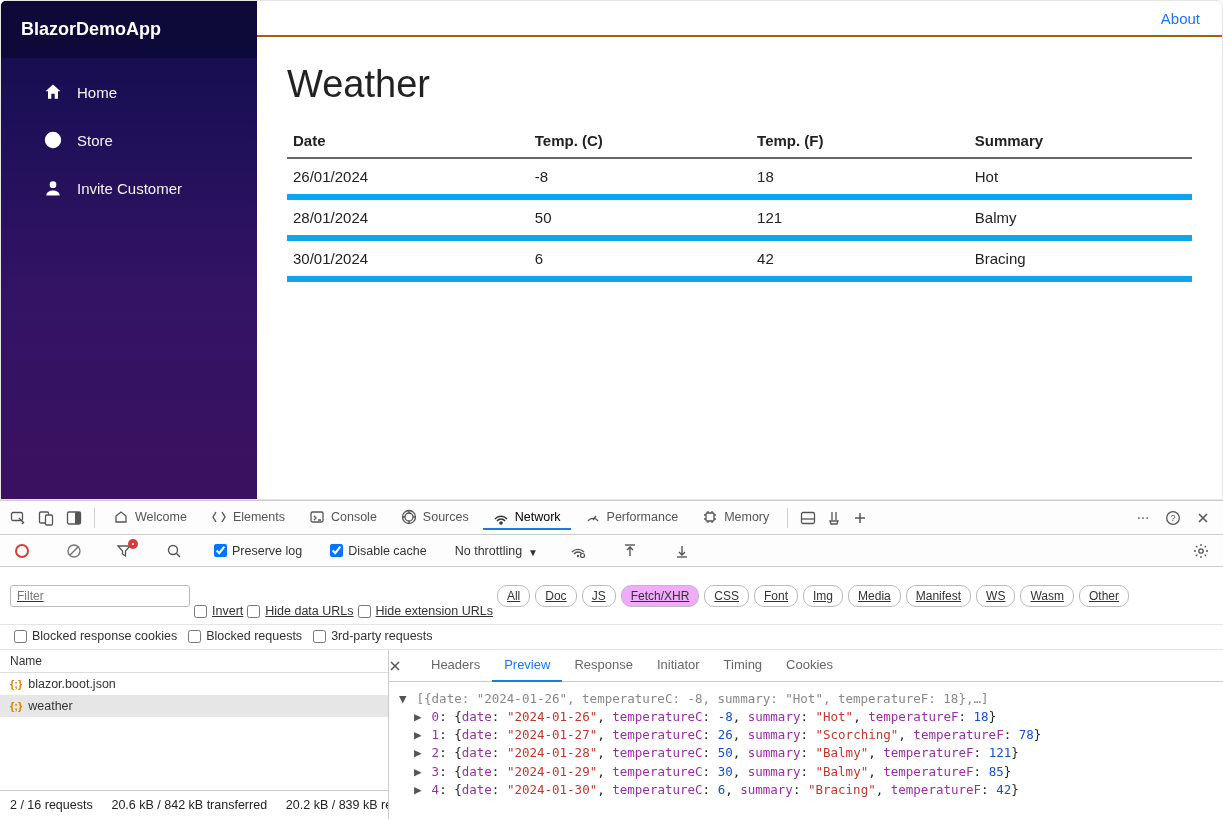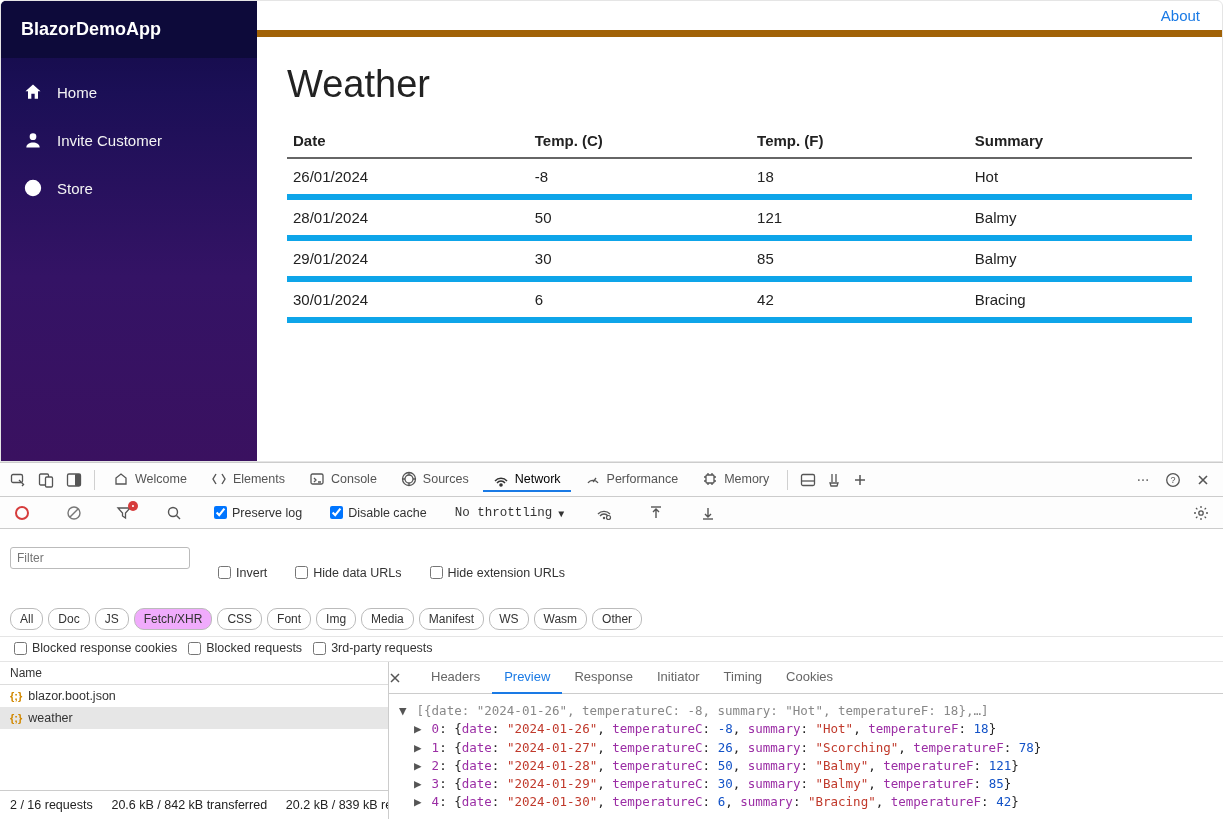--- a/index.html
+++ b/index.html
@@ -3,25 +3,25 @@
 <meta charset="utf-8">
 <style>
   * { box-sizing: border-box; }
   html, body { margin:0; padding:0; font-family: "Segoe UI", Arial, sans-serif; font-size:14px; color:#222; height:100%; }
   body { display:flex; flex-direction:column; width:1223px; height:819px; overflow:hidden; background:#fff; }
 
   
   .app { display:flex; height:500px; border:1px solid #e5e5e5; border-radius:6px 6px 0 0; overflow:hidden; margin:0; }
   .sidebar { width:256px; background:linear-gradient(180deg,#120a45 0%,#1b0f56 20%,#341365 60%,#3a1160 100%); color:#fff; display:flex; flex-direction:column; }
   .brand { padding:18px 20px; background:#0d0a3a; font-weight:700; font-size:18px; }
-  .nav { padding-top:10px; }
+  .nav { padding-top:10px;padding-left:20px; }
   .nav-item { display:flex; align-items:center; gap:14px; padding:14px 22px; cursor:pointer; font-size:15px; color:#f4f4f4; }
   .nav-item svg, .nav-item .icn { width:20px; height:20px; flex-shrink:0; fill:#fff; }
   .content { flex:1; display:flex; flex-direction:column; }
-  .topbar { height:36px; display:flex; justify-content:flex-end; align-items:center; padding:0 22px; border-bottom:7px solid #a16207; }
+  .topbar { height:36px; display:flex; justify-content:flex-end; align-items:center; padding:0 22px; border-bottom:2px solid #a16207; }
   .topbar a { color:#1a7ae5; text-decoration:none; font-size:15px; }
   .page { padding:20px 30px; }
   .page h1 { font-size:38px; font-weight:400; margin:6px 0 18px 0; }
   table.weather { width:100%; border-collapse:collapse; }
   table.weather th { text-align:left; font-weight:700; font-size:15px; padding:8px 6px; border-bottom:2px solid #666; }
   table.weather td { padding:9px 6px; border-bottom:6px solid #0ea5e9; font-size:15px; }
 
   
   .devtools { flex:1; display:flex; flex-direction:column; border-top:1px solid #ccc; font-size:12.5px; font-family:"Segoe UI",Arial,sans-serif; color:#333; }
   .dt-tabbar { height:34px; display:flex; align-items:center; border-bottom:1px solid #ccc; padding:0 6px; gap:2px; background:#fdfdfd; position:relative; }
@@ -34,26 +34,26 @@
 
   .dt-toolbar { height:32px; display:flex; align-items:center; gap:28px; padding:0 10px; border-bottom:1px solid #ccc; background:#fdfdfd; }
   .dt-toolbar .rec { width:14px; height:14px; border:2px solid #d63c3c; border-radius:50%; }
   .dt-toolbar .ban { width:16px; height:16px; }
   .dt-toolbar .filti { width:20px; height:20px; display:flex; align-items:center; justify-content:center; position:relative; }
   .dt-toolbar .filti .badge { position:absolute; top:-2px; right:-4px; width:10px; height:10px; background:#d63c3c; border-radius:50%; font-size:7px; color:#fff; line-height:10px; text-align:center; }
   .dt-toolbar label { display:flex; align-items:center; gap:5px; cursor:pointer; }
   .arrow-up, .arrow-down { width:16px; height:16px; }
   .chev { font-size:10px; }
 
-  .dt-filterbar { display:flex; align-items:center; gap:28px; padding:6px 10px; border-bottom:1px solid #e5e5e5; flex-wrap:wrap; }
+  .dt-filterbar { display:flex; align-items:center; gap:4px; padding:6px 10px; border-bottom:1px solid #e5e5e5; flex-wrap:wrap;text-decoration:underline; }
   .dt-filterbar input[type=text] { width:180px; padding:3px 6px; border:1px solid #bbb; border-radius:3px; font-size:12px; }
   .pill-group { display:flex; gap:5px; flex-wrap:wrap; }
   .pill { padding:3px 9px; border:1px solid #bbb; border-radius:10px; font-size:12px; cursor:pointer; background:#fff; }
   .pill.active { background:#f0abfc; }
-  .dt-filterbar label { display:flex; align-items:flex-start; gap:5px;margin-top:31px; }
+  .dt-filterbar label { display:flex; align-items:flex-end; gap:5px;margin-top:31px; }
 
   .dt-filterbar2 { display:flex; align-items:center; gap:11px; padding:4px 10px 6px 14px; border-bottom:1px solid #e5e5e5; }
   .dt-filterbar2 label { display:flex; align-items:center; gap:5px; }
 
   .dt-body { flex:1; display:flex; min-height:0; }
   .req-list { width:389px; border-right:1px solid #ccc; display:flex; flex-direction:column; }
   .req-head { padding:4px 10px; border-bottom:1px solid #ddd; color:#333; font-size:12px; }
   .req-row { padding:4px 10px; display:flex; align-items:center; gap:6px; cursor:pointer; font-size:12.5px; }
   .req-row.sel { background:#e6e6e6; }
   .req-row .js { color:#d18800; font-weight:600; font-size:11px; }
@@ -86,35 +86,35 @@
         <div class="nav-item">
           <span class="icn">
             <svg viewBox="0 0 24 24" width="20" height="20" fill="#fff">
               <path d="M12 3l9 8h-3v9h-4v-6H10v6H6v-9H3z"></path>
             </svg>
           </span>
           <span>Home</span>
         </div>
         <div class="nav-item">
           <span class="icn">
+            <svg viewBox="0 0 24 24" width="20" height="20" fill="none" stroke="#fff" stroke-width="1.6">
+              <circle cx="12" cy="12" r="9"></circle>
+              <path d="M3 12h18M12 3c3 3 3 15 0 18M12 3c-3 3-3 15 0 18"></path>
+            </svg>
+          </span>
+          <span>Store</span>
+        </div>
+        <div class="nav-item">
+          <span class="icn">
             <svg viewBox="0 0 24 24" width="20" height="20" fill="#fff">
               <circle cx="12" cy="8" r="4"></circle>
               <path d="M4 21c0-4 4-6 8-6s8 2 8 6z"></path>
             </svg>
           </span>
           <span>Invite Customer</span>
-        </div>
-        <div class="nav-item">
-          <span class="icn">
-            <svg viewBox="0 0 24 24" width="20" height="20" fill="none" stroke="#fff" stroke-width="1.6">
-              <circle cx="12" cy="12" r="9"></circle>
-              <path d="M3 12h18M12 3c3 3 3 15 0 18M12 3c-3 3-3 15 0 18"></path>
-            </svg>
-          </span>
-          <span>Store</span>
         </div>
       </nav>
   </aside>
   <main class="content">
     <div class="topbar">
       <a href="#">About</a>
     </div>
     <div class="page">
       <h1>Weather</h1>
       <table class="weather">
@@ -133,26 +133,20 @@
               <td>18</td>
               <td>Hot</td>
             </tr>
             <tr>
               <td>28/01/2024</td>
               <td>50</td>
               <td>121</td>
               <td>Balmy</td>
             </tr>
             <tr>
-              <td>29/01/2024</td>
-              <td>30</td>
-              <td>85</td>
-              <td>Balmy</td>
-            </tr>
-            <tr>
               <td>30/01/2024</td>
               <td>6</td>
               <td>42</td>
               <td>Bracing</td>
             </tr>
           </tbody>
       </table>
     </div>
   </main>
 </div>
@@ -287,21 +281,21 @@
         </svg>
     </div>
     <label>
         <input type="checkbox" checked="" style="">
         <span>Preserve log</span>
       </label>
     <label>
         <input type="checkbox" checked="" style="">
         <span>Disable cache</span>
       </label>
-    <span style="display:flex;align-items:flex-end;gap:6px;font-family:Liberation Mono, monospace;">
+    <span style="display:flex;align-items:flex-end;gap:6px;">
       <span>No throttling</span>
         <span class="chev">▼</span>
     </span>
     <div class="dt-iconbtn">
       <svg width="16" height="16" viewBox="0 0 16 16">
           <path d="M2 9a8 8 0 0112 0M4 11a5 5 0 018 0" fill="none" stroke="#555" stroke-width="1.3"></path>
           <circle cx="8" cy="13" r="1.2" fill="#555"></circle>
           <circle cx="12.5" cy="12.5" r="2" fill="none" stroke="#555" stroke-width="1.2"></circle>
         </svg>
     </div>

